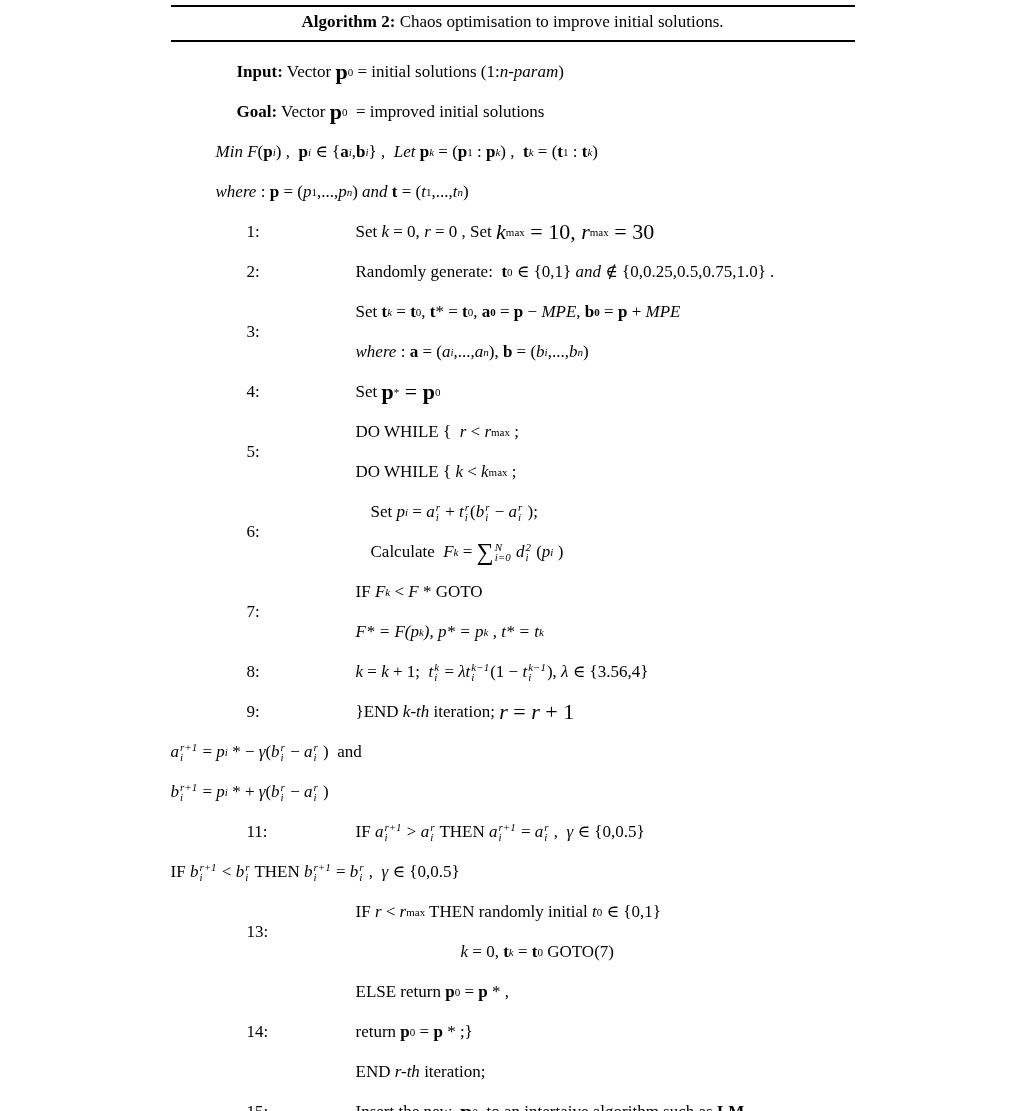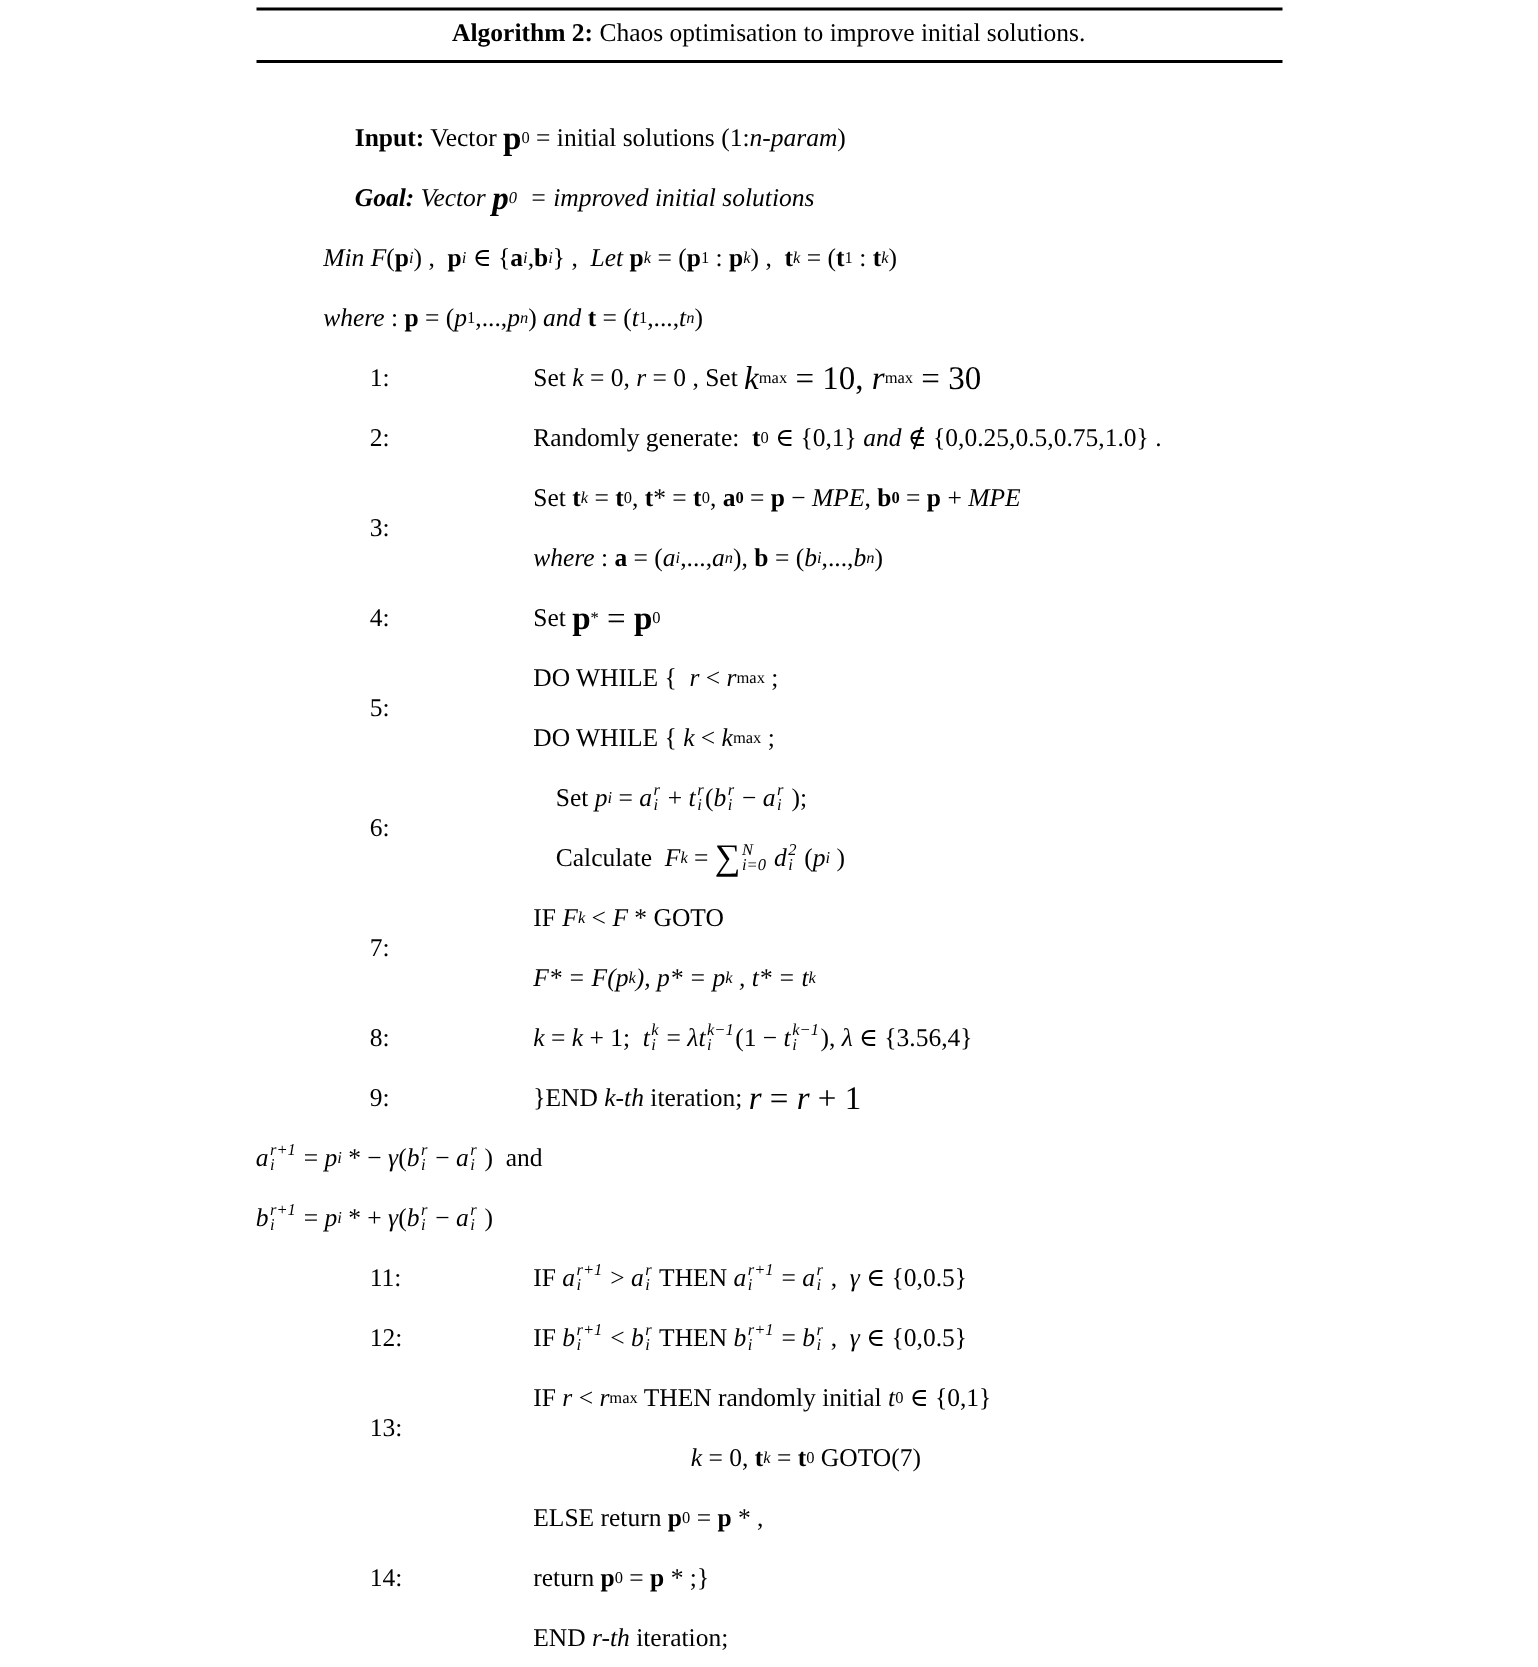--- a/index.html
+++ b/index.html
@@ -41,22 +41,22 @@
 </head>
 <body>
 
 <div class="algo-box">
   <div class="rule"></div>
   <div class="title-row">
     <span class="bold">Algorithm 2:</span><span> Chaos optimisation to improve initial solutions.</span>
   </div>
   <div class="rule"></div>
   <div class="pre-block" id="preamble">
-      <div class="line" style="padding-left: 66px; margin-top: 20px;"><span class="bold">Input:</span><span> Vector </span><span class="bold big">p</span><span class="sub">0</span><span> = initial solutions (1:</span><span class="ital">n-param</span><span>)</span></div>
-      <div class="line" style="padding-left: 66px; font-style: italic;"><span class="bold">Goal:</span><span> Vector </span><span class="bold big">p</span><span class="sub">0</span><span>  = improved initial solutions</span></div>
+      <div class="line" style="padding-left: 66px;"><span class="bold">Input:</span><span> Vector </span><span class="bold big">p</span><span class="sub">0</span><span> = initial solutions (1:</span><span class="ital">n-param</span><span>)</span></div>
+      <div class="line" style="padding-left: 66px;"><span class="bold">Goal:</span><span> Vector </span><span class="bold big">p</span><span class="sub">0</span><span>  = improved initial solutions</span></div>
       <div class="line" style="padding-left: 45px;"><span class="ital">Min F</span><span>(</span><span class="bold">p</span><span class="ital sub">i</span><span>) ,  </span><span class="bold">p</span><span class="ital sub">i</span><span> ∈ {</span><span class="bold">a</span><span class="ital sub">i</span><span>,</span><span class="bold">b</span><span class="ital sub">i</span><span>} ,  </span><span class="ital">Let</span><span> </span><span class="bold">p</span><span class="ital sup">k</span><span> = (</span><span class="bold">p</span><span class="sup">1</span><span> : </span><span class="bold">p</span><span class="ital sup">k</span><span>) ,  </span><span class="bold">t</span><span class="ital sup">k</span><span> = (</span><span class="bold">t</span><span class="sup">1</span><span> : </span><span class="bold">t</span><span class="ital sup">k</span><span>)</span></div>
       <div class="line" style="padding-left: 45px;"><span class="ital">where</span><span> : </span><span class="bold">p</span><span> = (</span><span class="ital">p</span><span class="sub">1</span><span>,...,</span><span class="ital">p</span><span class="ital sub">n</span><span>) </span><span class="ital">and</span><span> </span><span class="bold">t</span><span> = (</span><span class="ital">t</span><span class="sub">1</span><span>,...,</span><span class="ital">t</span><span class="ital sub">n</span><span>)</span></div>
     </div>
   <div id="steps">
       <div class="row">
         <div class="numcol">
           <div class="num">1:</div>
         </div>
         <div class="linescol">
           <div class="line"><span>Set </span><span class="ital">k</span><span> = 0, </span><span class="ital">r</span><span> = 0 , Set </span><span class="ital big">k</span><span class="sub">max</span><span class="big"> = 10, </span><span class="ital big">r</span><span class="sub">max</span><span class="big"> = 30</span></div>
@@ -138,23 +138,20 @@
       </div>
       <div class="row">
         <div class="numcol">
           <div class="num">11:</div>
         </div>
         <div class="linescol">
           <div class="line"><span>IF </span><span class="ital">a</span><span class="stack ital"><span>r+1</span><span>i</span></span><span> &gt; </span><span class="ital">a</span><span class="stack ital"><span>r</span><span>i</span></span><span> THEN </span><span class="ital">a</span><span class="stack ital"><span>r+1</span><span>i</span></span><span> = </span><span class="ital">a</span><span class="stack ital"><span>r</span><span>i</span></span><span> ,  </span><span class="ital">γ</span><span> ∈ {0,0.5}</span></div>
         </div>
       </div>
       <div class="row">
-        <div class="numcol">
-          <div class="num">12:</div>
-        </div>
         <div class="linescol">
           <div class="line"><span>IF </span><span class="ital">b</span><span class="stack ital"><span>r+1</span><span>i</span></span><span> &lt; </span><span class="ital">b</span><span class="stack ital"><span>r</span><span>i</span></span><span> THEN </span><span class="ital">b</span><span class="stack ital"><span>r+1</span><span>i</span></span><span> = </span><span class="ital">b</span><span class="stack ital"><span>r</span><span>i</span></span><span> ,  </span><span class="ital">γ</span><span> ∈ {0,0.5}</span></div>
         </div>
       </div>
       <div class="row">
         <div class="numcol">
           <div class="num">13:</div>
         </div>
         <div class="linescol">
           <div class="line"><span>IF </span><span class="ital">r</span><span> &lt; </span><span class="ital">r</span><span class="sub">max</span><span> THEN randomly initial </span><span class="ital">t</span><span class="sub">0</span><span> ∈ {0,1}</span></div>

